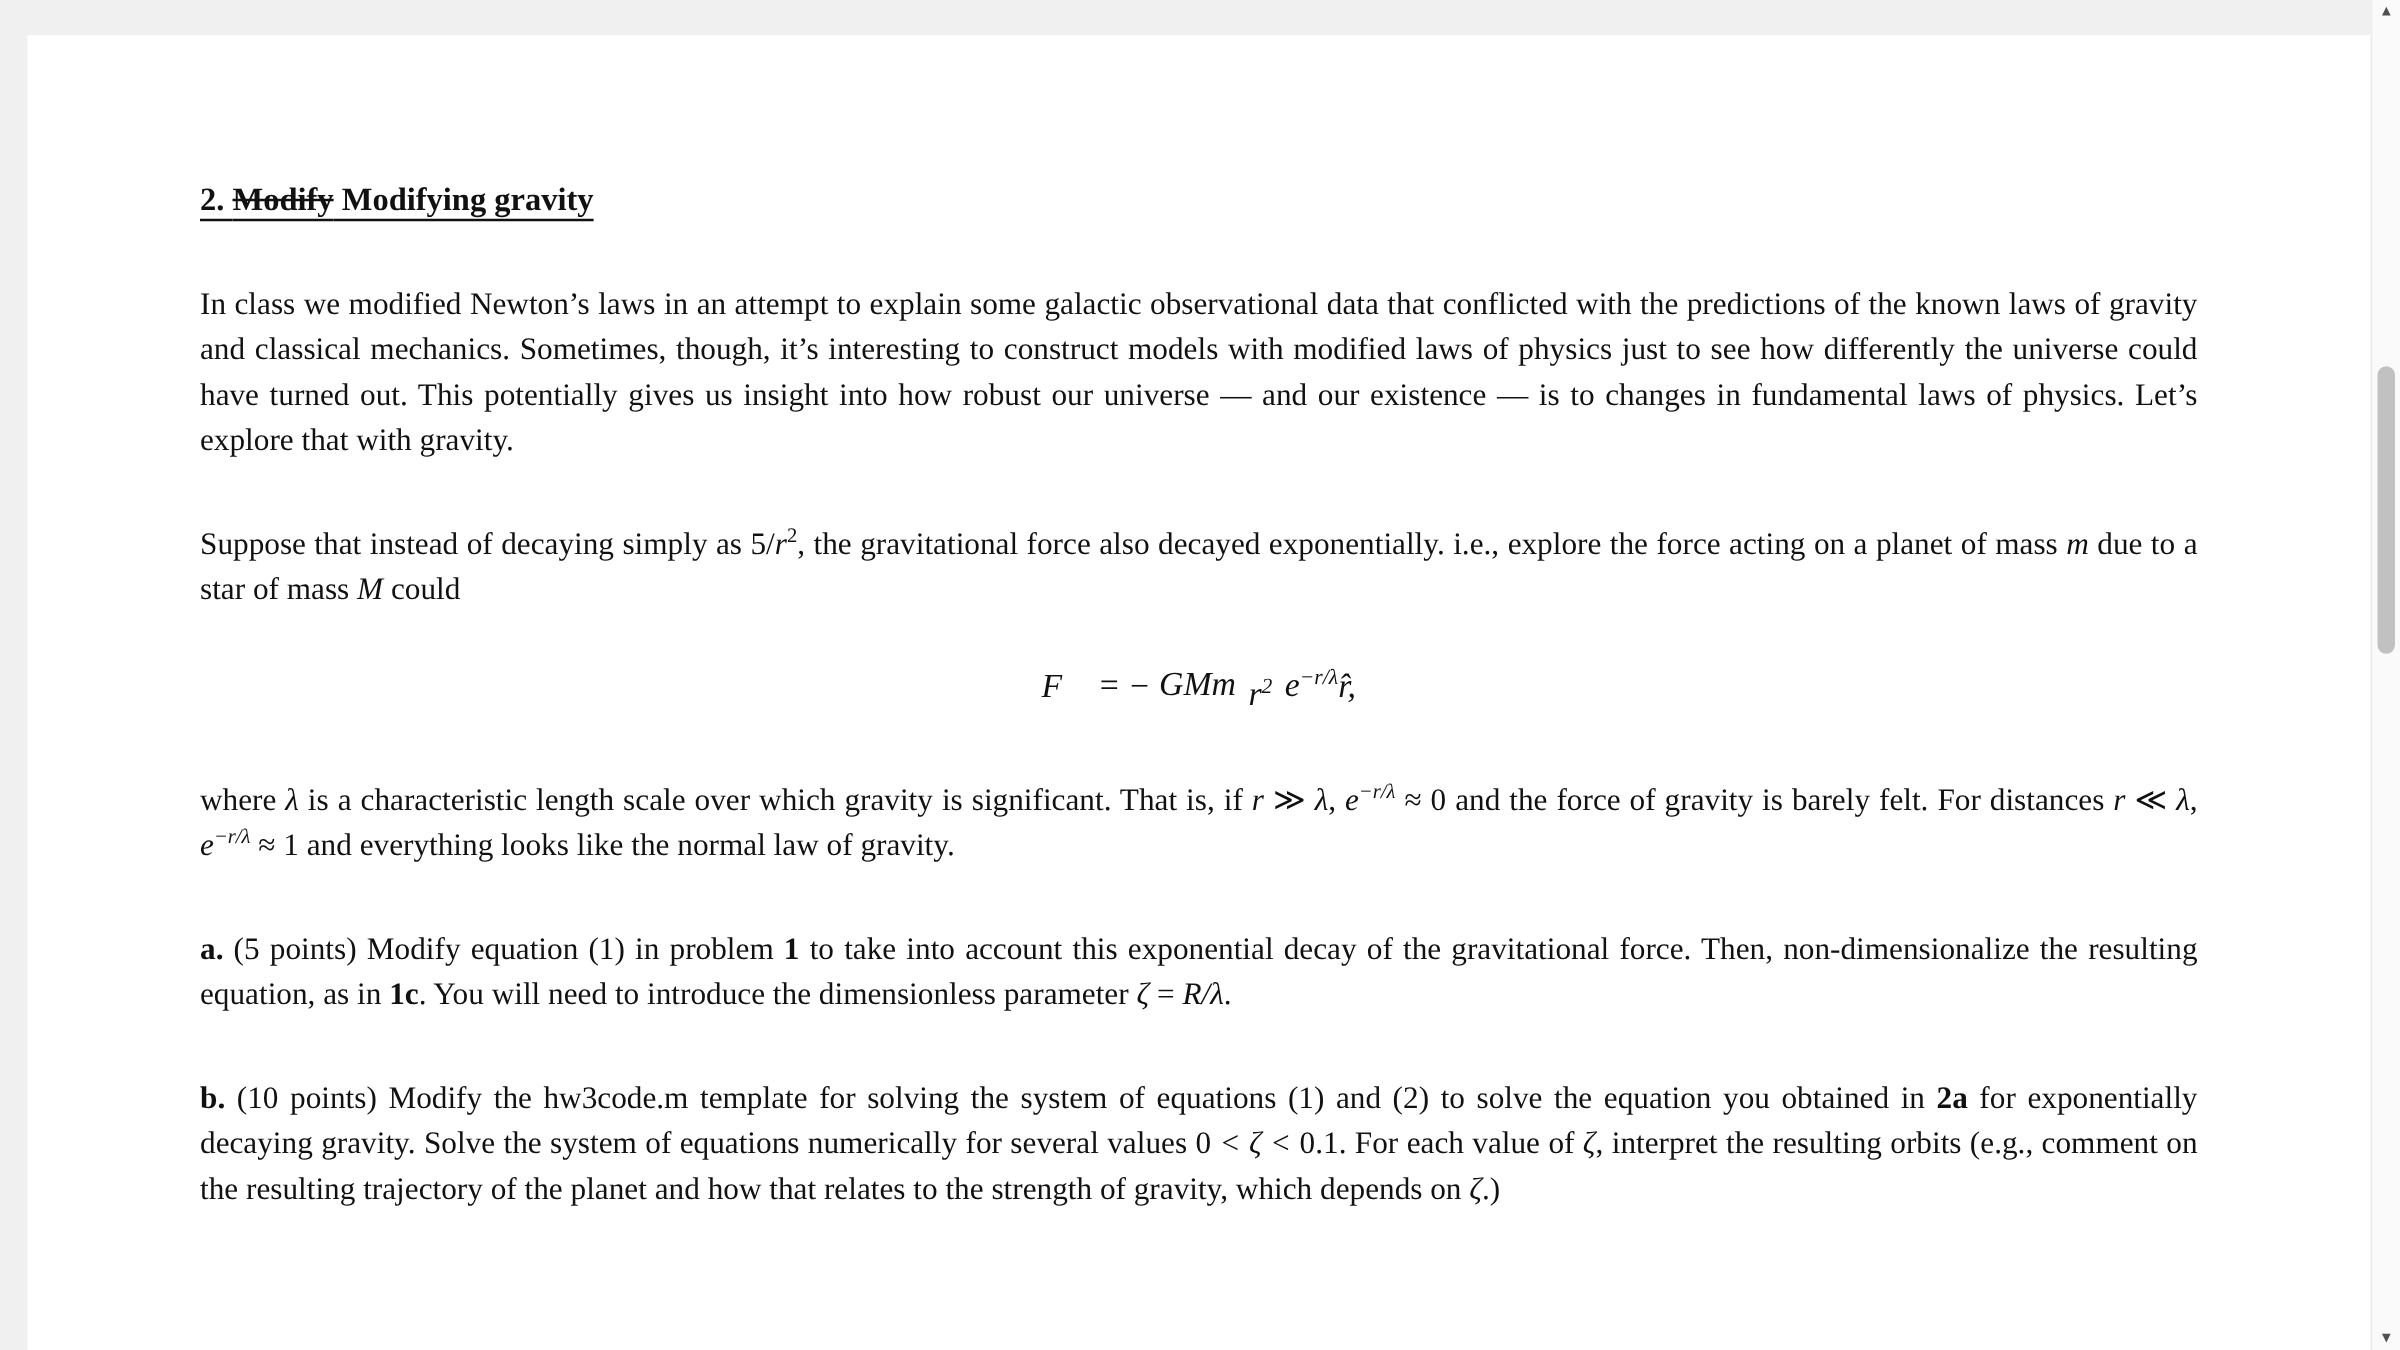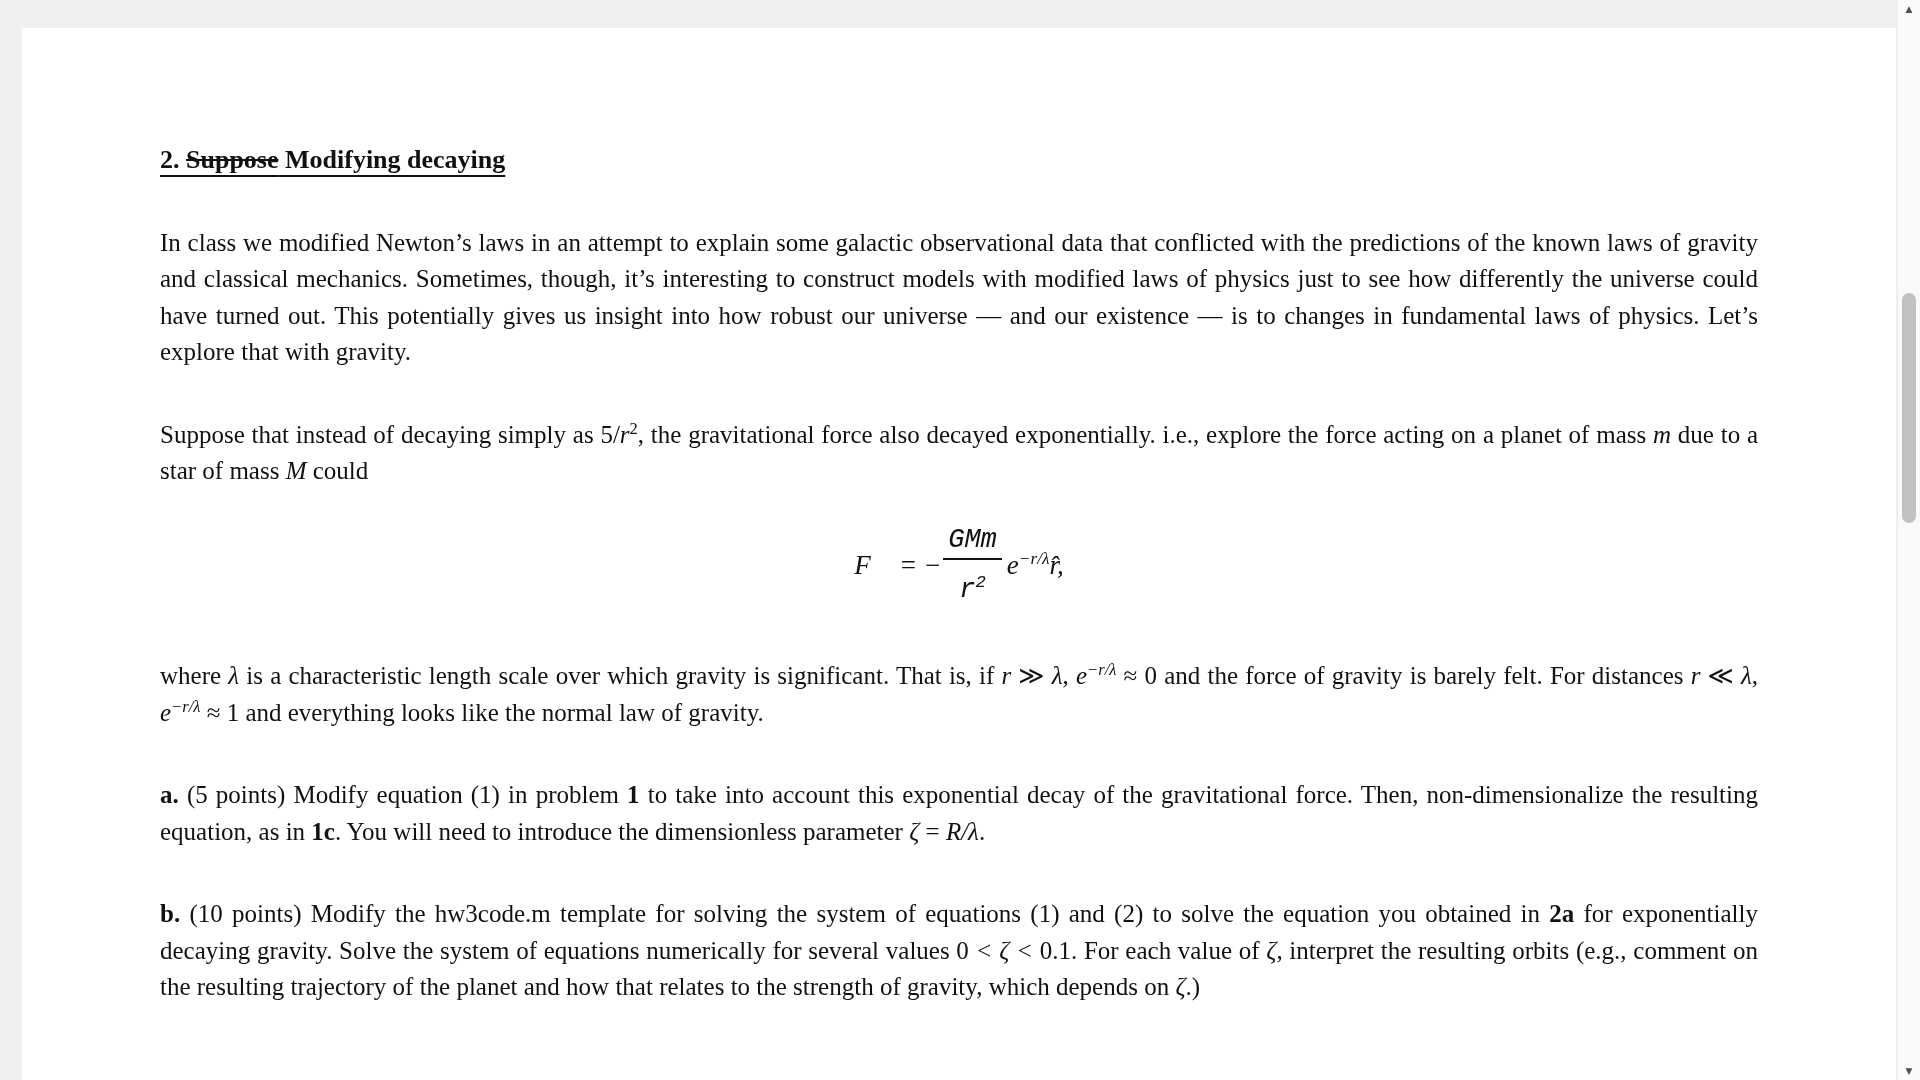--- a/index.html
+++ b/index.html
@@ -42,22 +42,22 @@
   .equation{
     margin:34px 0 10px 0;
     text-align:center;
     font-size:27px;
     color:#111;
     line-height:1.2;
   }
   .eq-i{font-style:italic;}
   .eq-rel{margin:0 9px;}
   .frac{
-    display:inline-flex;flex-direction:column;align-items:center;
-    vertical-align:middle;margin:0 3px 6px 3px;font-family:Liberation Mono, monospace;
+    display:inline-flex;flex-direction:row;align-items:center;
+    vertical-align:middle;margin:0 3px 6px 3px;
   }
   .frac .num{padding:0 5px 2px 5px;}
   .frac .bar{height:1.5px;background:#111;width:100%;display:block;}
   .frac .den{padding:14px 5px 0 5px;text-align:center;}
   .eq-sup{font-size:0.64em;font-style:italic;line-height:0;}
   .exp-group{margin-left:2px;font-family:Liberation Serif, serif;}
   
   .scrollbar{
     position:absolute;top:0;right:0;width:22px;height:1080px;
     background:#fafafa;border-left:1px solid #ededed;
@@ -75,21 +75,21 @@
     background:#c1c1c1;border-radius:7px;
   }
 </style>
 </head>
 <body>
 
 <div class="page">
   <div class="doc-text">
 
     <div class="heading-wrap">
-      <span class="heading"><span class="run-b">2. </span><span class="run-bs">Suppose</span><span class="run-b"> Modifying decaying</span></span>
+      <span class="heading"><span class="run-b">2. </span><span class="run-bs">Modify</span><span class="run-b"> Modifying gravity</span></span>
     </div>
 
     <p class="para"><span>In class we modified Newton’s laws in an attempt to explain some galactic observational data that conflicted with the predictions of the known laws of gravity and classical mechanics. Sometimes, though, it’s interesting to construct models with modified laws of physics just to see how differently the universe could have turned out. This potentially gives us insight into how robust our universe — and our existence — is to changes in fundamental laws of physics. Let’s explore that with gravity.</span></p>
 
     <p class="para"><span>Suppose that instead of decaying simply as 5/</span><span class="run-i">r</span><span class="run-sup">2</span><span>, the gravitational force also decayed exponentially. i.e., explore the force acting on a planet of mass </span><span class="run-i">m</span><span> due to a star of mass </span><span class="run-i">M</span><span> could</span></p>
 
     <div class="equation">
       <span class="eq-i">F⃗</span><span class="eq-rel">=</span><span>−</span><span class="frac">
           <span class="num eq-i">GMm</span>
           <span class="bar"></span>

